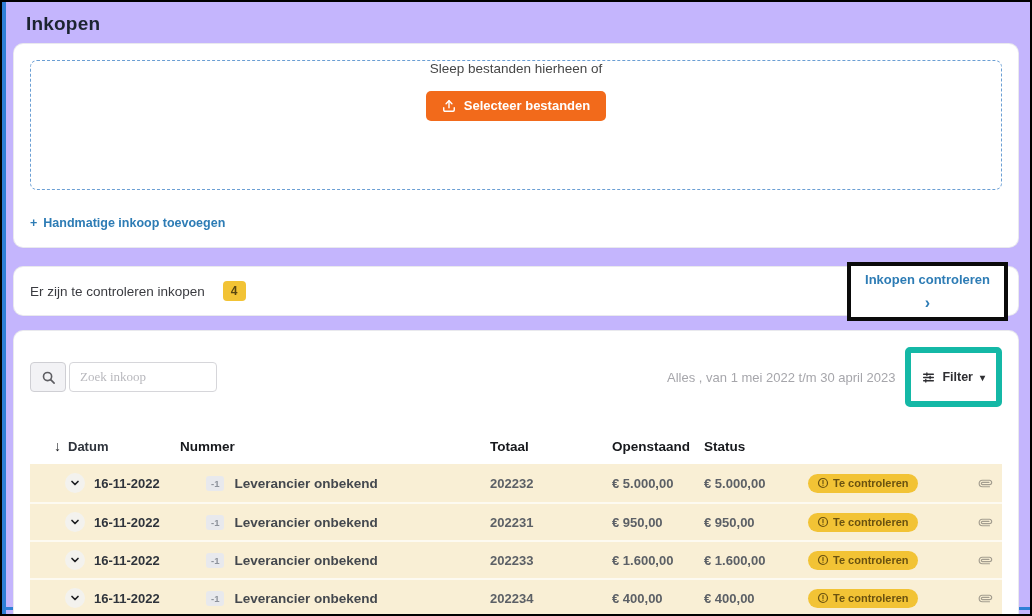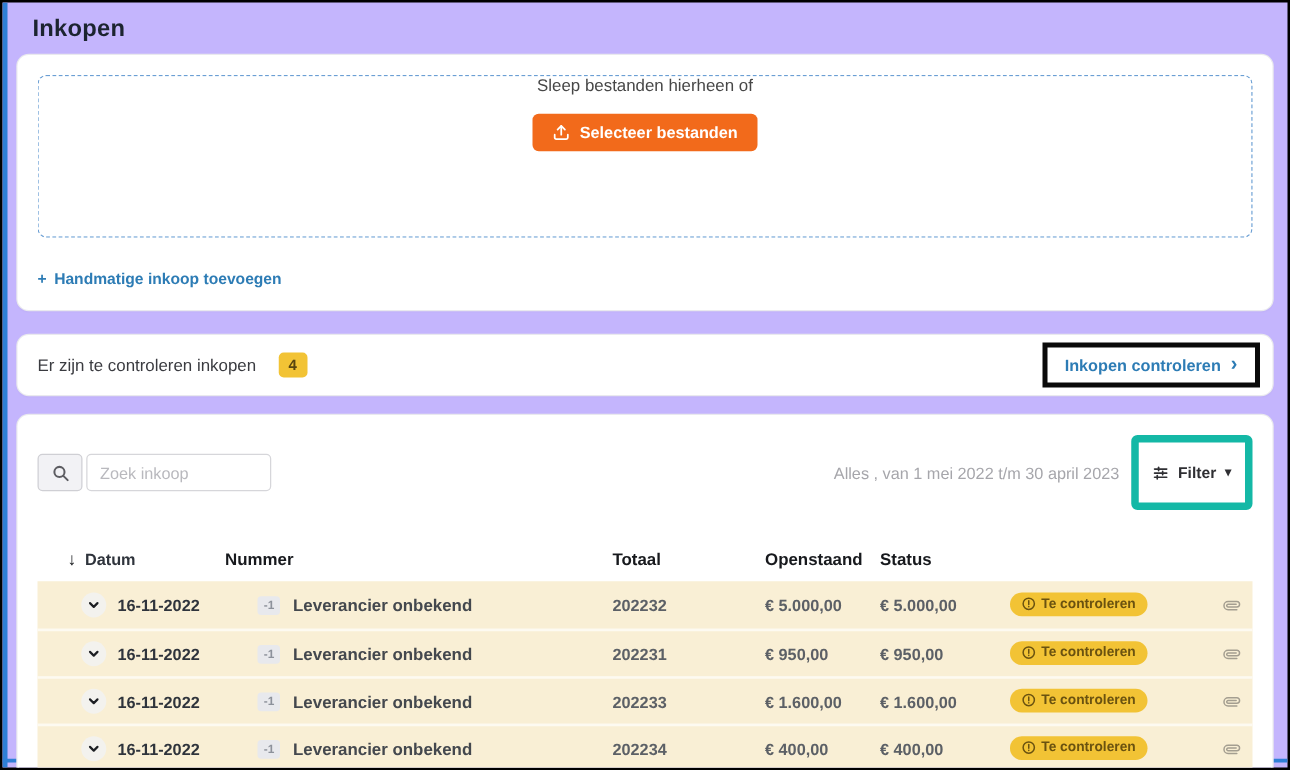--- a/index.html
+++ b/index.html
@@ -59,29 +59,29 @@
   .notice-left { display:flex; align-items:center; gap:18px; }
   .notice-msg { font-size:13.5px; color:#3a3b40; }
   .count-pill {
     background:var(--badge-gold,#f4c63f); color:#584510;
     font-size:12px; font-weight:bold;
     padding:3px 8px; border-radius:4px;
   }
   .highlight-box {
     border:4px solid #0a0a0a; background:#fff;
     display:flex; align-items:center; gap:8px;
-    padding:6px 14px; cursor:pointer;
+    padding:6px 14px; cursor:pointer;flex-direction:column;
   }
   .action-link { color:var(--link-blue,#2d7cb5); font-size:13px; font-weight:bold; }
   .chev-right { color:var(--link-blue,#2d7cb5); font-size:16px; font-weight:bold; line-height:1; }
 
   
   .table-card { margin-top:16px; padding:16px 16px 8px; }
   .toolbar { display:flex; align-items:center; justify-content:space-between; }
-  .search-group { display:flex; align-items:flex-end; gap:3px; }
+  .search-group { display:flex; align-items:flex-end; gap:3px;font-family:Liberation Serif, serif; }
   .search-btn {
     width:36px; height:30px;
     background:#f2f2f5; border:1px solid #cfcfd4; border-radius:4px;
     display:flex; align-items:center; justify-content:center; cursor:pointer;
   }
   .search-input {
     width:148px; height:30px;
     border:1px solid #d6d6da; border-radius:4px;
     padding:0 10px; font-family:inherit; font-size:13px; color:#444;
   }

